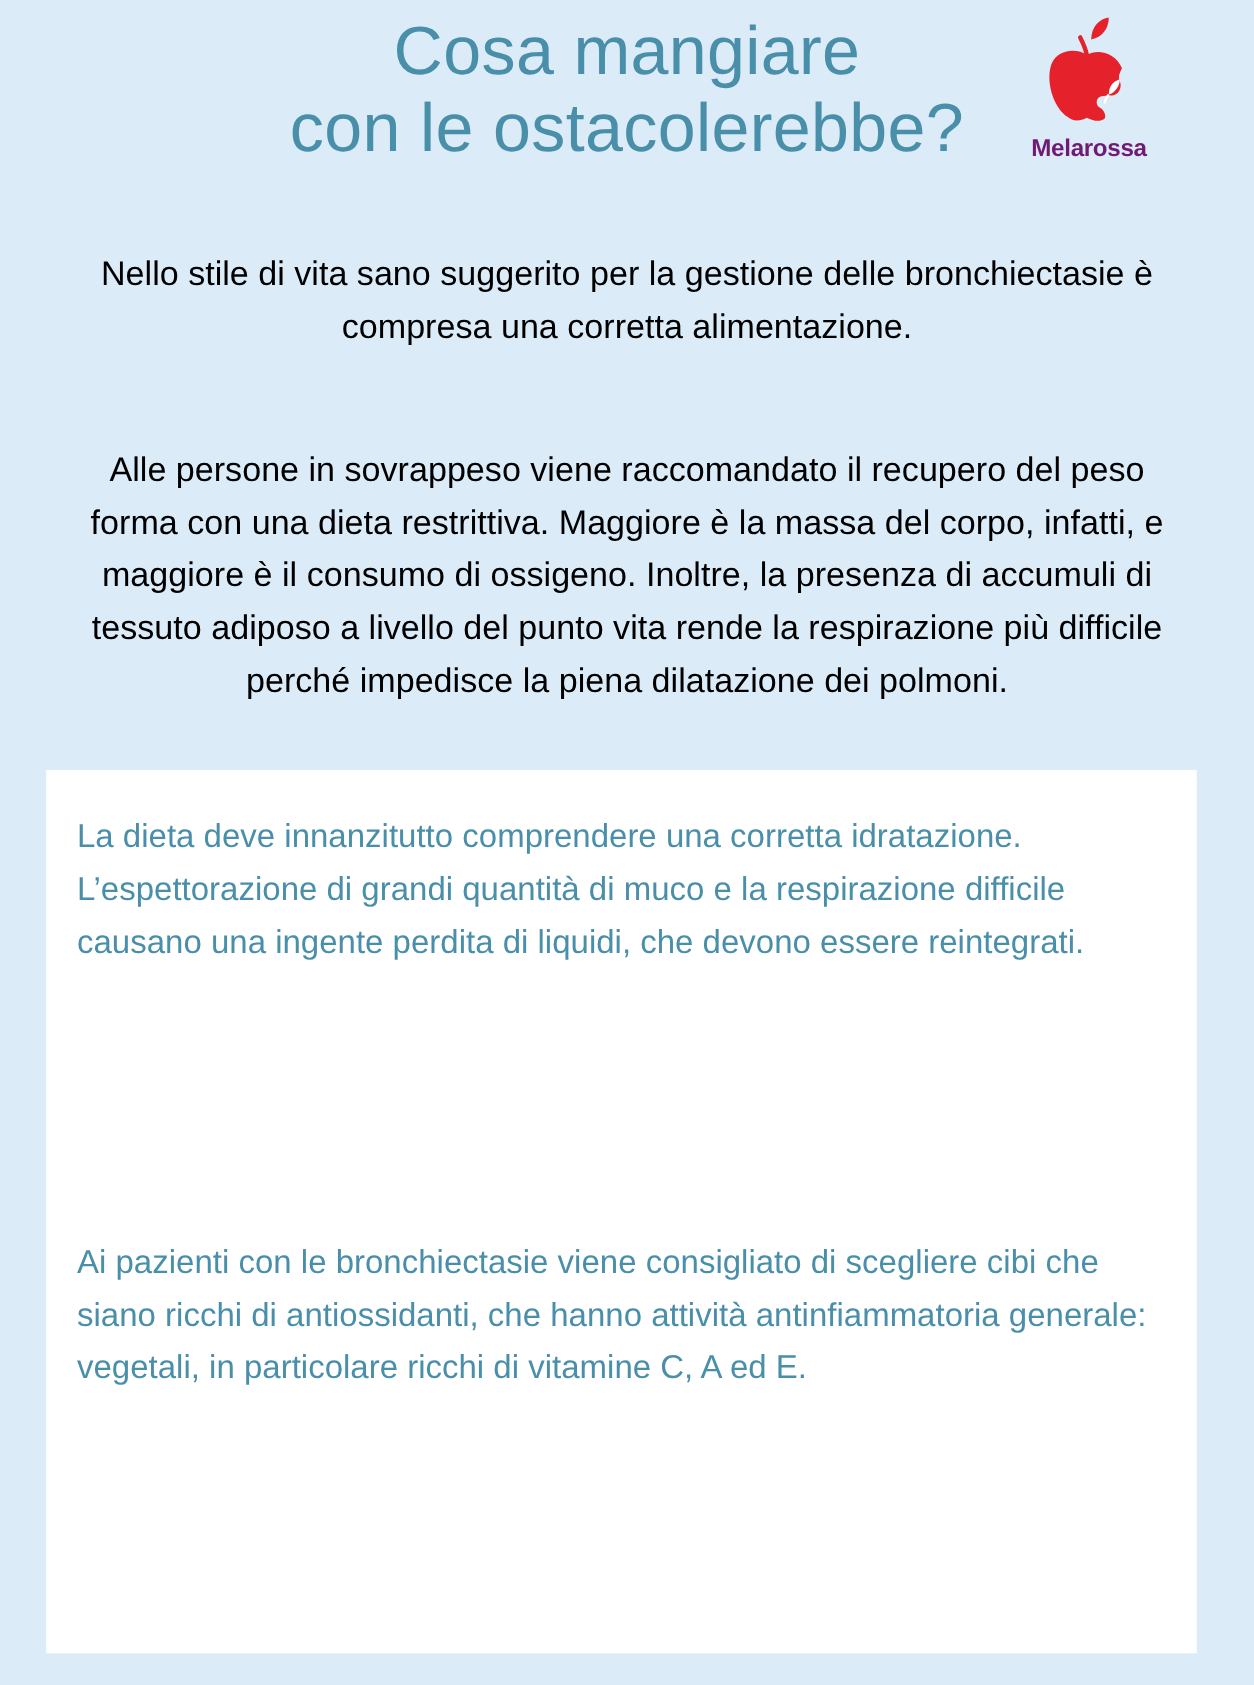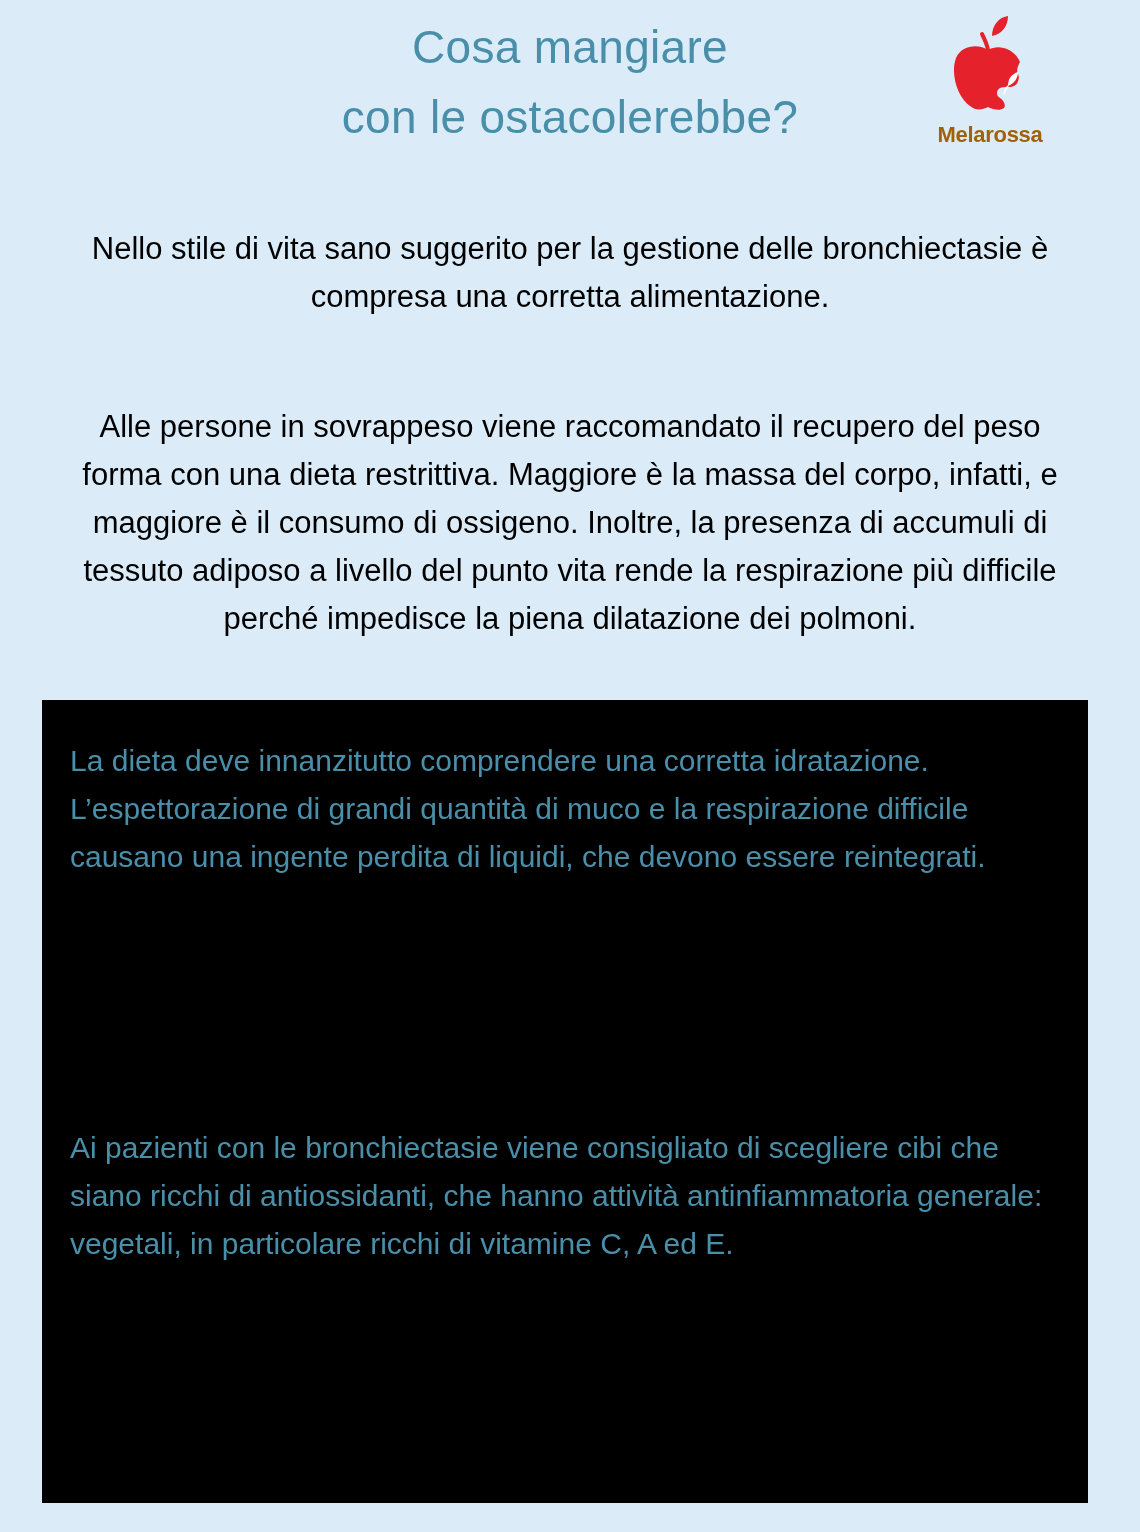--- a/index.html
+++ b/index.html
@@ -14,21 +14,21 @@
       overflow: hidden;
       font-family: "Liberation Sans", "DejaVu Sans", sans-serif;
       color: #4a8faa;
     }
     .title {
       position: absolute;
       left: 140px;
       top: 12px;
       width: 860px;
       text-align: center;
-      font-size: 46px;
+      font-size: 62px;
       line-height: 70px;
       color: #4a8faa;
       letter-spacing: 0.3px;
       margin: 0;
       font-weight: normal;
     }
     .logo {
       position: absolute;
       left: 930px;
       top: 14px;
@@ -39,21 +39,21 @@
       position: absolute;
       left: 22px;
       top: 0;
     }
     .logo-text {
       position: absolute;
       left: 0;
       top: 108px;
       width: 120px;
       text-align: center;
-      color: #a16207;
+      color: #701a75;
       font-weight: bold;
       font-size: 22px;
       letter-spacing: -0.3px;
     }
     .intro {
       position: absolute;
       left: 60px;
       width: 1020px;
       text-align: center;
       font-size: 31px;
@@ -62,21 +62,21 @@
       margin: 0;
     }
     .intro-1 { top: 225px; }
     .intro-2 { top: 368px; margin-top: 35px; }
     .card {
       position: absolute;
       left: 42px;
       top: 700px;
       width: 1046px;
       height: 803px;
-      background: #000000;
+      background: #ffffff;
     }
     .card p {
       position: absolute;
       left: 28px;
       width: 1000px;
       margin: 0;
       font-size: 30px;
       line-height: 48px;
       color: #4a8faa;
     }

